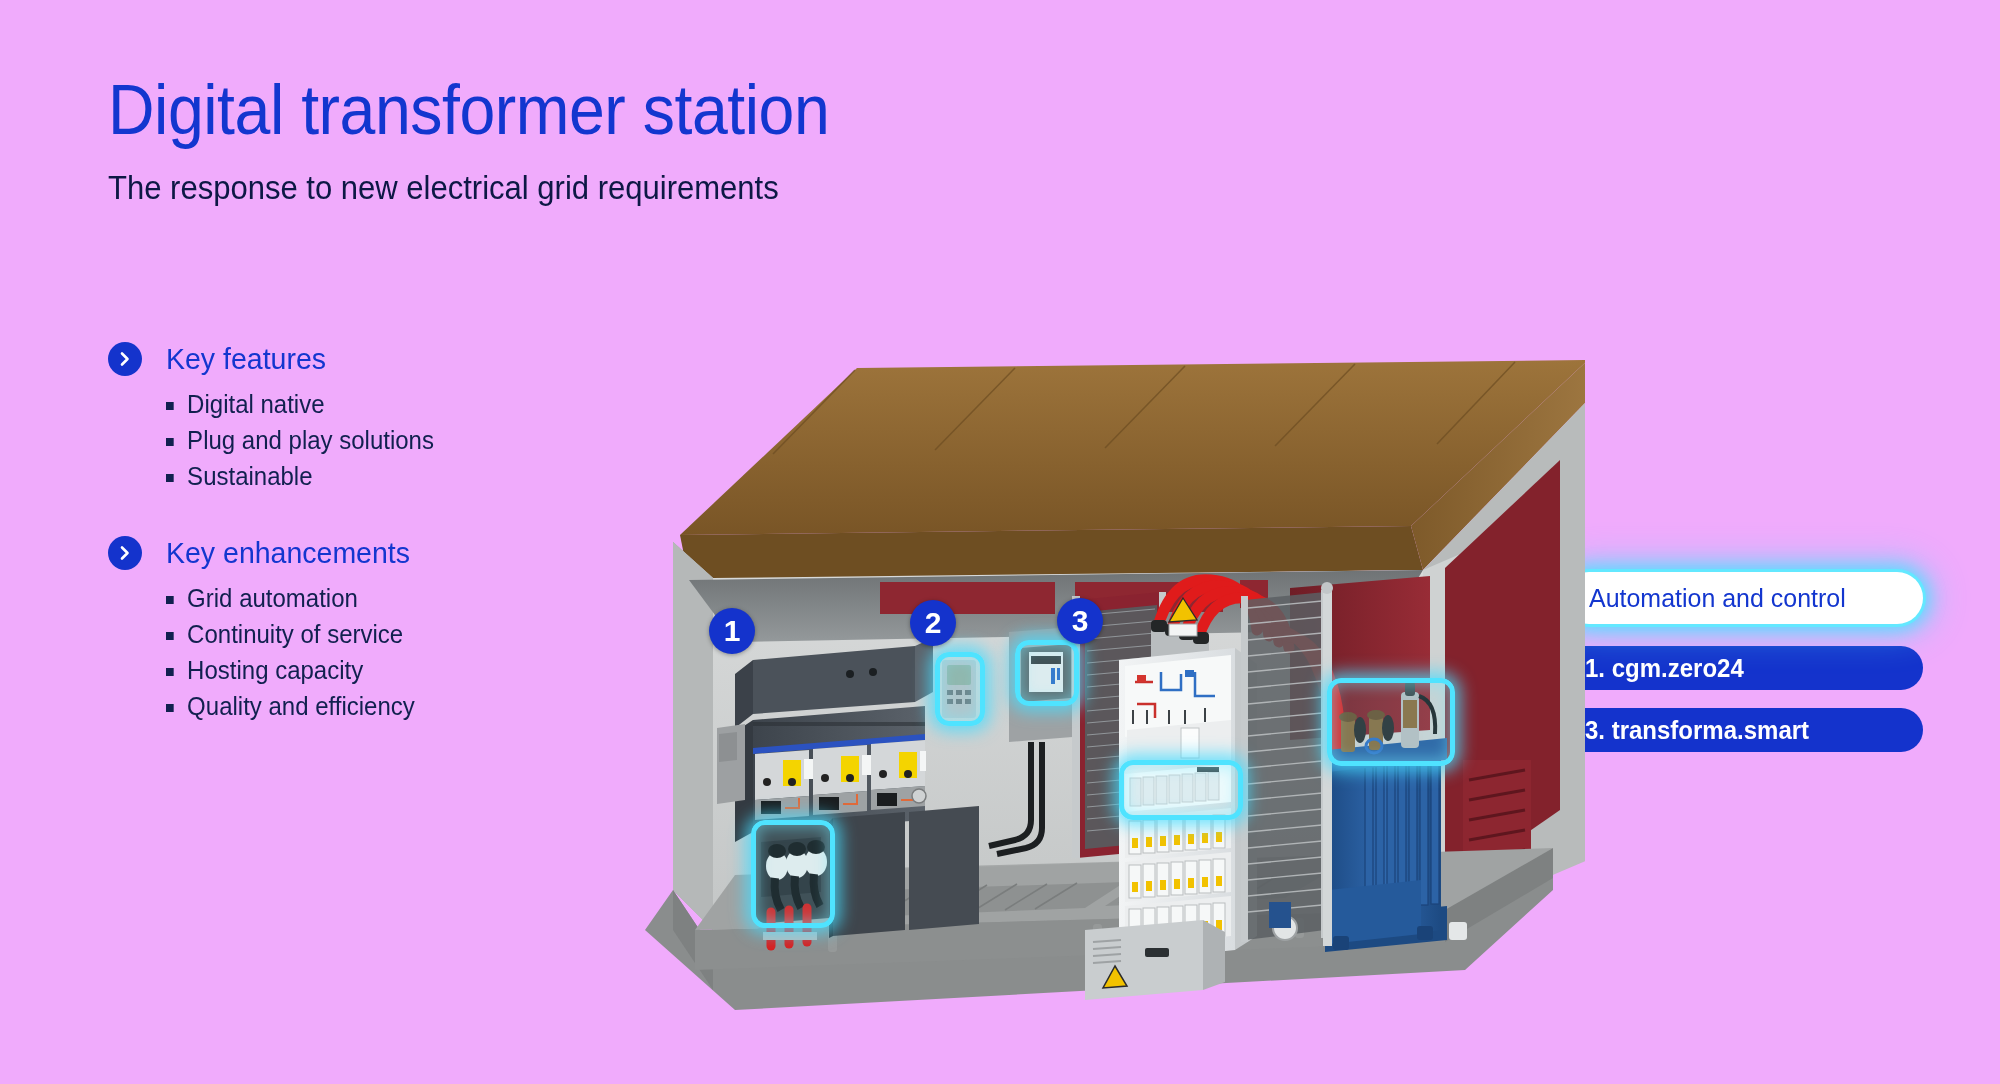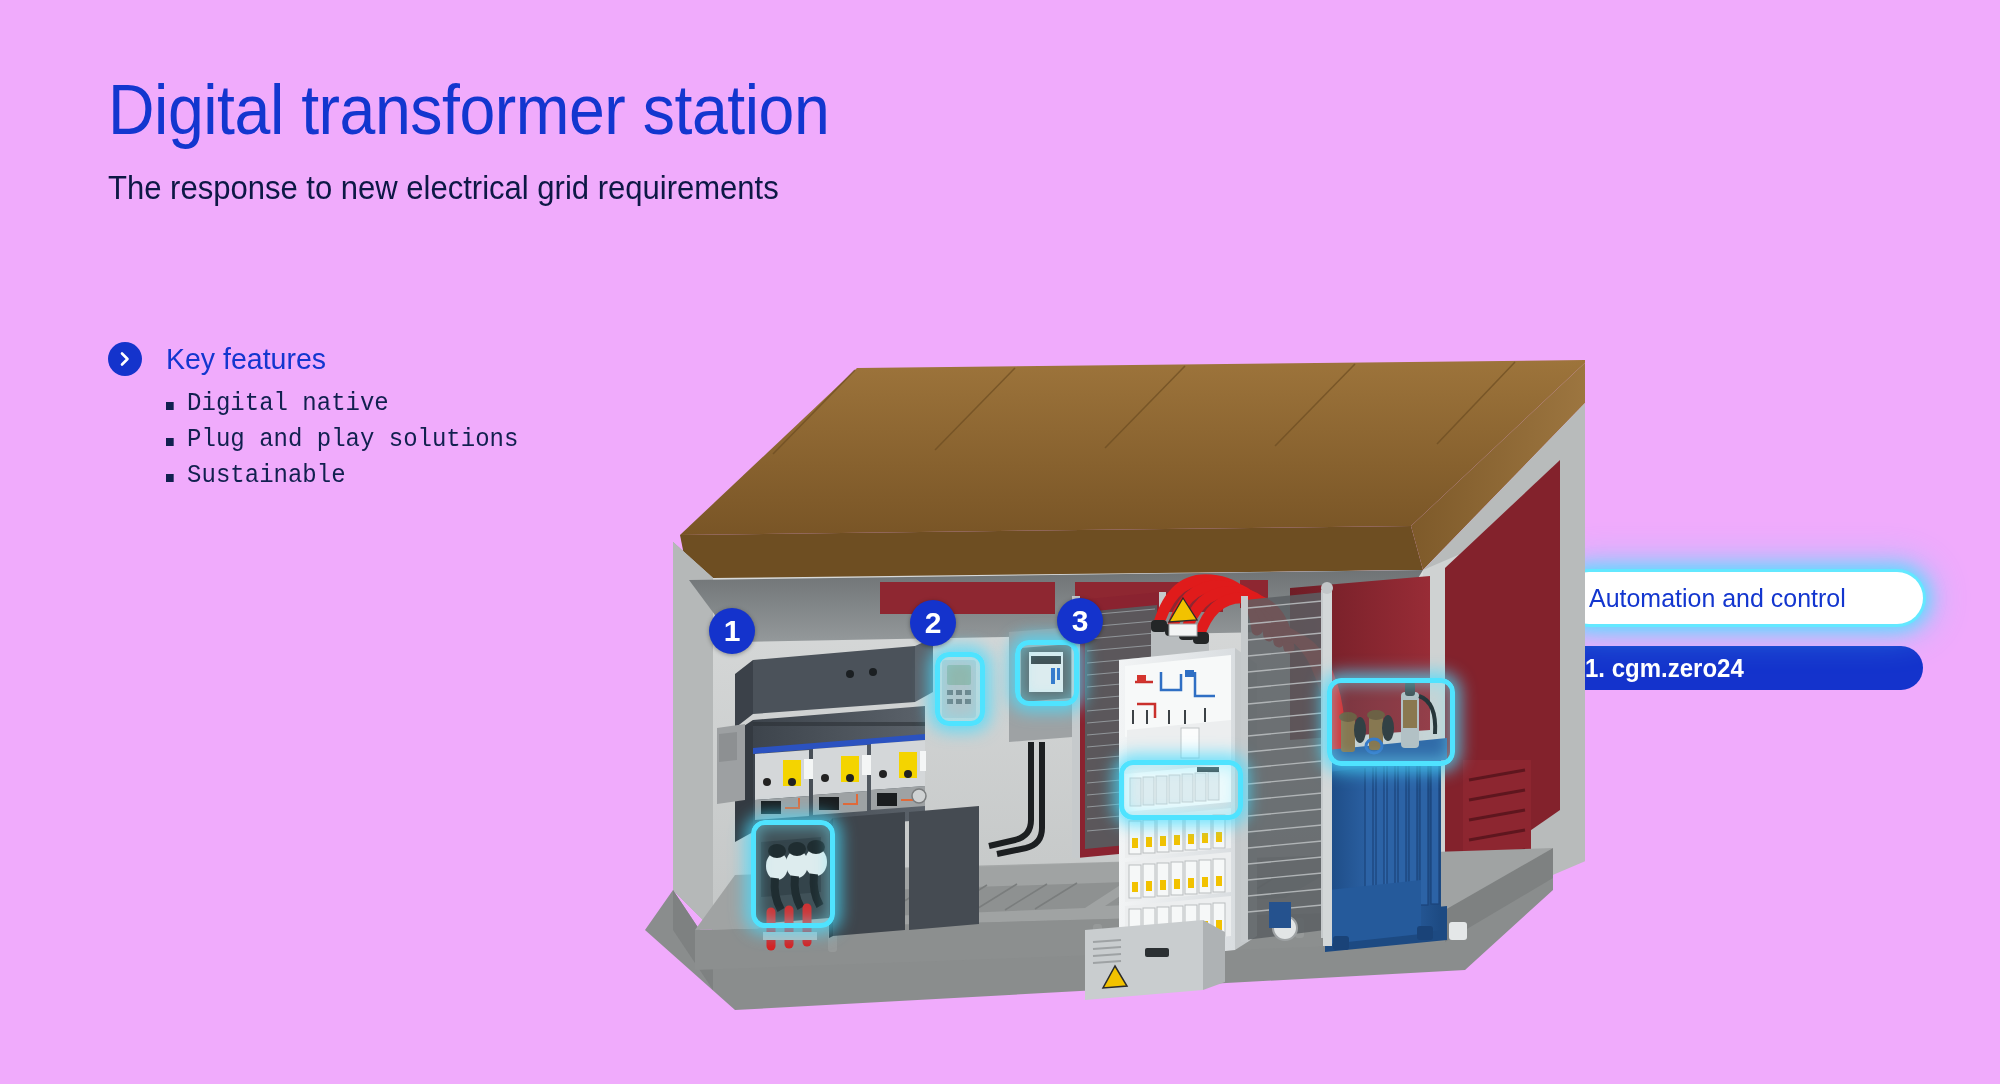--- a/index.html
+++ b/index.html
@@ -48,21 +48,21 @@
     width: 34px; height: 34px; flex: 0 0 34px;
     border-radius: 50%;
     background: #1433cc;
     display: flex; align-items: center; justify-content: center;
   }
   .chevron-circle svg { display: block; }
   .group-title {
     font-size: 30px; line-height: 34px; color: #1336cf; font-weight: 400;
     transform: scaleX(0.95); transform-origin: left center; white-space: nowrap;
   }
-  .bullet-list { list-style: none; margin-left: 58px; margin-top: 6px; font-family: Liberation Mono, monospace; }
+  .bullet-list { list-style: none; margin-left: 58px; margin-top: 6px; }
   .bullet-item {
     position: relative;
     font-size: 25px; line-height: 36px;
     color: #11204f; font-weight: 400;
     padding-left: 22px;
     transform: scaleX(0.96); transform-origin: left center; white-space: nowrap;
   }
   .bullet-item::before {
     content: "";
     position: absolute; left: 0; top: 16px;
@@ -148,29 +148,48 @@
       <ul class="bullet-list">
         <li class="bullet-item">Digital native</li>
         <li class="bullet-item">Plug and play solutions</li>
         <li class="bullet-item">Sustainable</li>
       </ul>
     </div>
 
     <div class="feature-group">
     </div>
 
+    <div class="feature-group">
+      <div class="group-head">
+        <span class="chevron-circle">
+          <svg width="18" height="18" viewBox="0 0 18 18" aria-hidden="true">
+            <path d="M6 3.5 L11.5 9 L6 14.5" fill="none" stroke="#ffffff" stroke-width="2.6" stroke-linecap="round" stroke-linejoin="round"></path>
+          </svg>
+        </span>
+        <span class="group-title">Key enhancements</span>
+      </div>
+      <ul class="bullet-list">
+        <li class="bullet-item">Grid automation</li>
+        <li class="bullet-item">Continuity of service</li>
+        <li class="bullet-item">Hosting capacity</li>
+        <li class="bullet-item">Quality and efficiency</li>
+      </ul>
+    </div>
   </div>
 
   <div id="legend">
     <div id="legend-header-pill">
       <span class="lbl">Automation and control</span>
     </div>
     <div id="legend-pills">
       <div class="legend-pill">
         <span class="lbl">1. cgm.zero24</span>
+      </div>
+      <div class="legend-pill">
+        <span class="lbl">3. transforma.smart</span>
       </div>
     </div>
   </div>
 
   <div id="product-image">
 
     <svg viewBox="0 0 1000 700" preserveAspectRatio="none" aria-hidden="true">
       <defs>
         <linearGradient id="roofG" x1="0" y1="0" x2="0" y2="1">
           <stop offset="0" stop-color="#9d743b"></stop>

